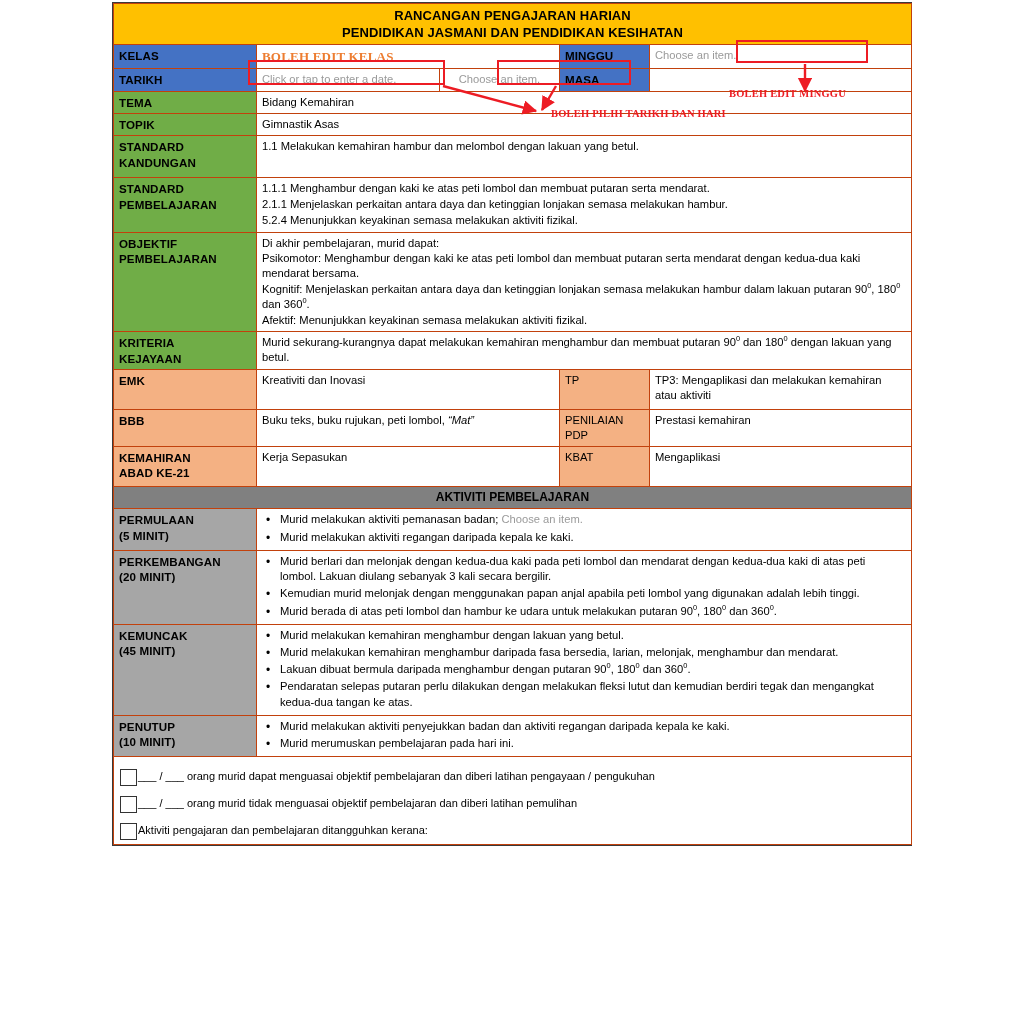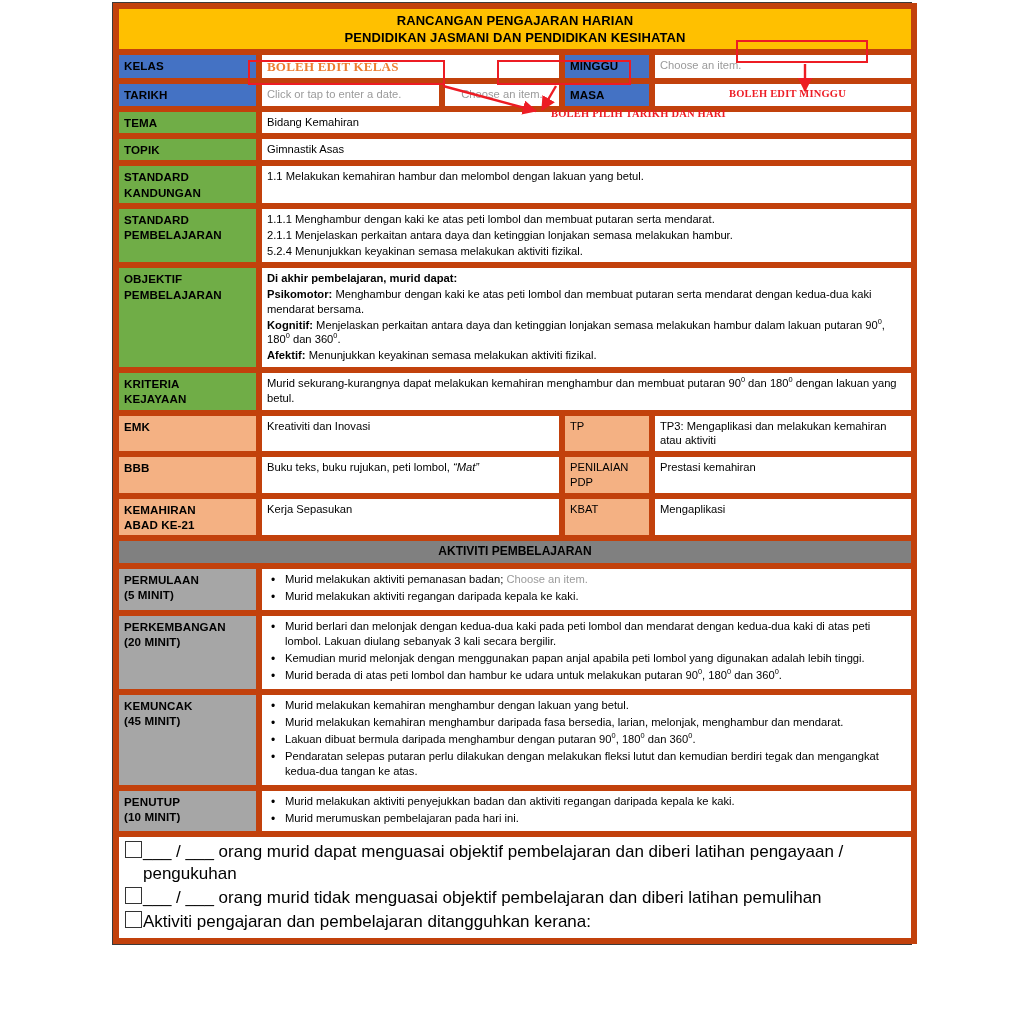--- a/index.html
+++ b/index.html
@@ -22,21 +22,21 @@
     background: #fff;
   }
   table.rph {
     width: 100%;
     border-collapse: collapse;
     table-layout: fixed;
     font-size: 11.2px;
     color: #000;
   }
   table.rph td {
-    border: 6px solid #c2410c;
+    border: 1px solid #c2410c;
     vertical-align: top;
     padding: 3px 5px;
     line-height: 1.32;
   }
   
   .c-yellow { background: #FFC000; }
   .c-blue   { background: #4472C4; }
   .c-green  { background: #70AD47; }
   .c-orange { background: #F4B183; }
   .c-gray-d { background: #808080; }
@@ -59,21 +59,21 @@
   }
   .band {
     text-align: center;
     font-weight: bold;
     font-size: 12px;
     padding: 4px;
     color: #000;
   }
   .ph { color: #9a9a9a; }
   .val { font-size: 11.2px; }
-  .bold { font-weight: bold; }
+  .bold { font-weight: normal; }
   .ital { font-style: italic; }
   sup { font-size: 7.4px; vertical-align: super; line-height: 0; }
 
   ul.bl { margin: 0; padding: 0 0 0 16px; list-style: none; }
   ul.bl li {
     position: relative;
     margin: 0 14px 2px 0;
     padding-left: 2px;
     line-height: 1.36;
   }
@@ -84,21 +84,22 @@
     font-size: 12px;
   }
   .line { margin: 0 0 1px 0; }
   .hang { padding-left: 26px; text-indent: -26px; }
 
   
   .refl-row {
     display: flex;
     align-items: flex-start;
     padding: 1px 0 1px 2px;
-    font-size: 17px;
+    font-size: 11px;
+    margin-top: 8px;
   }
   .chkbox {
     width: 17px; height: 17px;
     border: 1px solid #333;
     background: #fff;
     flex: 0 0 auto;
     margin-right: 0px;
   }
   .refl-txt { padding-left: 1px; line-height: 1.3; }
 

